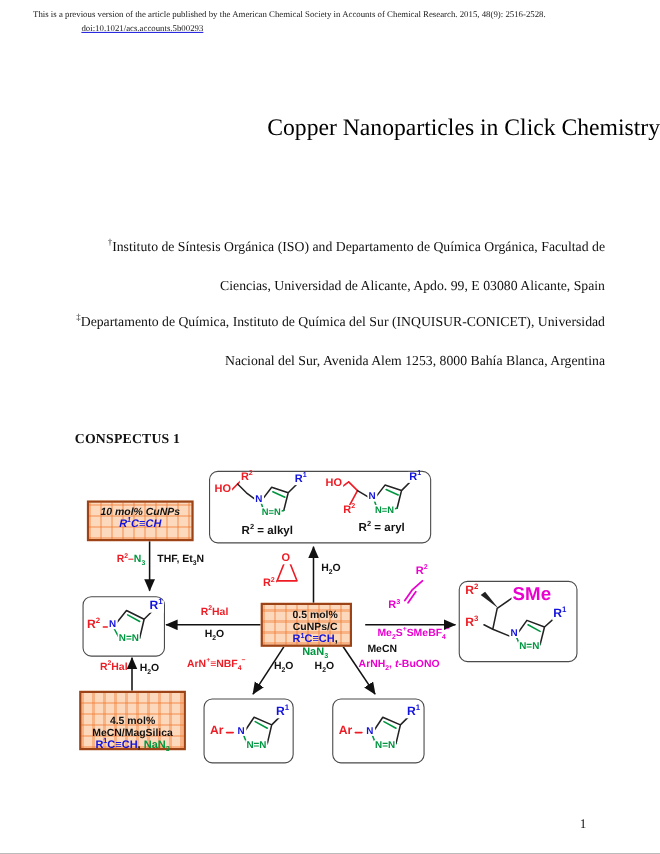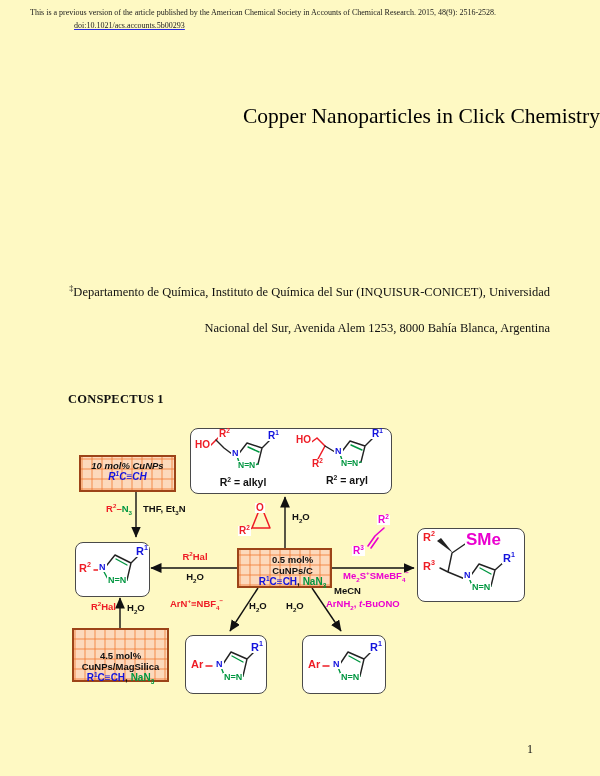--- a/index.html
+++ b/index.html
@@ -1,16 +1,16 @@
 <!DOCTYPE html>
 <html><head>
 <meta charset="utf-8">
 <style>
   html,body{margin:0;padding:0;background:#888;}
-  .page{position:relative;width:600px;height:776px;background:#fef9c3;overflow:hidden;
+  .page{position:relative;width:600px;height:776px;background:#ffffff;overflow:hidden;
         font-family:"Liberation Serif",serif;color:#111;outline:1px solid #c9c9c9;margin:0 auto;}
   .abs{position:absolute;}
   .ctr{text-align:right;}
   sup{font-size:65%;vertical-align:super;line-height:0;}
   sub{font-size:65%;vertical-align:sub;line-height:0;}
   
   .hdr{left:30px;top:6px;width:548px;font-size:8px;line-height:13px;color:#1a1a1a;}
   .doi{text-decoration:underline;text-decoration-color:#2a2ae0;cursor:pointer;padding-left:44px;}
   .title{left:0;top:104px;width:600px;font-size:21.5px;color:#000;}
   .authors{left:0;top:164px;width:600px;font-size:13px;}
@@ -43,20 +43,21 @@
 <body>
 
 <div class="page">
 
   <div class="abs hdr">
     <div>This is a previous version of the article published by the American Chemical Society in Accounts of Chemical Research. 2015, 48(9): 2516-2528.</div>
     <div><span class="doi">doi:10.1021/acs.accounts.5b00293</span></div>
   </div>
 
   <div class="abs title ctr">Copper Nanoparticles in Click Chemistry</div>
+  <div class="abs affil ctr" style="top:206px;"><sup>†</sup>Instituto de Síntesis Orgánica (ISO) and Departamento de Química Orgánica, Facultad de Ciencias, Universidad de Alicante, Apdo. 99, E 03080 Alicante, Spain</div>
   <div class="abs affil ctr" style="top:274px;"><sup>‡</sup>Departamento de Química, Instituto de Química del Sur (INQUISUR-CONICET), Universidad Nacional del Sur, Avenida Alem 1253, 8000 Bahía Blanca, Argentina</div>
   <div class="abs heading">CONSPECTUS 1</div>
 
   <svg class="abs" style="left:0;top:0;" width="600" height="776">
     <defs>
       <marker id="ah" markerWidth="9" markerHeight="8" refX="7.5" refY="3.5" orient="auto">
         <path d="M0,0 L8,3.5 L0,7 Z" fill="#111"></path>
       </marker>
     </defs>
     <g stroke="#111" stroke-width="1.4">
@@ -110,21 +111,21 @@
       <path class="rbond" d="M18,27 L24,27"></path>
       <path class="bond" d="M27,27 L39,12 L55,20 L51,37 M55,20 L63,12"></path>
       <path class="gbond" d="M51,37 L34,40 L27,27 M40,16 L51,22"></path>
     </svg>
     <span class="atom red" style="left:2px;top:20px;font-size:11px;">R<sup>2</sup></span>
     <span class="atom blue" style="left:22px;top:20px;font-size:9px;">N</span>
     <span class="atom green" style="left:31px;top:33px;font-size:9px;">N=N</span>
     <span class="atom blue" style="left:59px;top:3px;font-size:11px;">R<sup>1</sup></span>
   </div>
 
-  <div class="cat" style="left:237px;top:548px;width:95px;height:40px;padding-top:4px;padding-left:16px;">
+  <div class="cat" style="left:237px;top:548px;width:83px;height:40px;padding-top:4px;padding-left:16px;">
     <div class="l1">0.5 mol% CuNPs/C</div>
     <div class="l2"><span class="blue">R<sup>1</sup>C≡CH</span><span class="blk">, </span><span class="green">NaN<sub>3</sub></span></div>
   </div>
 
   <span class="sl red" style="left:160px;top:552px;width:70px;text-align:center;">R<sup>2</sup>Hal</span>
   <span class="sl blk" style="left:160px;top:572px;width:70px;text-align:center;">H<sub>2</sub>O</span>
 
   <div class="abs" style="left:238px;top:502px;width:44px;height:34px;">
     <svg width="44" height="34" viewBox="0 0 44 34">
       <path class="rbond" d="M14,26 L32,26 M14,26 L20,11 M32,26 L26,11 M8,30 L14,26"></path>
@@ -160,21 +161,21 @@
   </div>
 
   <span class="sl red" style="left:170px;top:599px;">ArN<sup>+</sup>≡NBF<sub>4</sub><sup>−</sup></span>
   <span class="sl blk" style="left:249px;top:601px;">H<sub>2</sub>O</span>
 
   <span class="sl blk" style="left:286px;top:601px;">H<sub>2</sub>O</span>
   <span class="sl mag" style="left:326px;top:599px;">ArNH<sub>2</sub>, <i>t</i>-BuONO</span>
 
   <div class="cat" style="left:72px;top:628px;width:97px;height:54px;padding-top:20px;">
     <div class="l1">4.5 mol%</div>
-    <div class="l1">CuNPs/MagSilica</div>
+    <div class="l1">MeCN/MagSilica</div>
     <div class="l2"><span class="blue">R<sup>1</sup>C≡CH</span><span class="blk">, </span><span class="green">NaN<sub>3</sub></span></div>
   </div>
 
   <span class="sl red" style="left:74px;top:602px;width:42px;text-align:right;">R<sup>2</sup>Hal</span>
   <span class="sl blk" style="left:127px;top:603px;">H<sub>2</sub>O</span>
 
   <div class="rbox" style="left:185px;top:635px;width:80px;height:57px;">
     <svg class="abs" style="left:0;top:0;" width="78" height="55" viewBox="0 0 78 55">
       <path class="rbond" d="M20,30 L26,30"></path>
       <path class="bond" d="M35,31 L45,16 L61,23 L57,40 M61,23 L69,15"></path>

